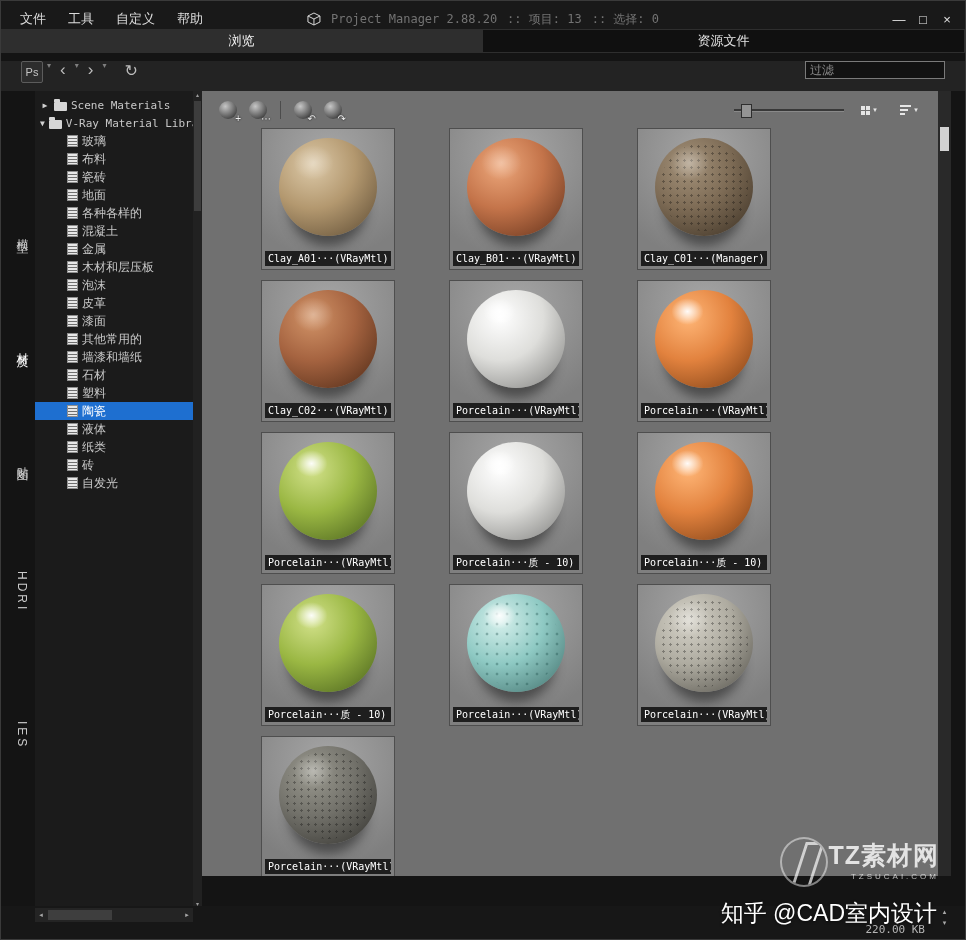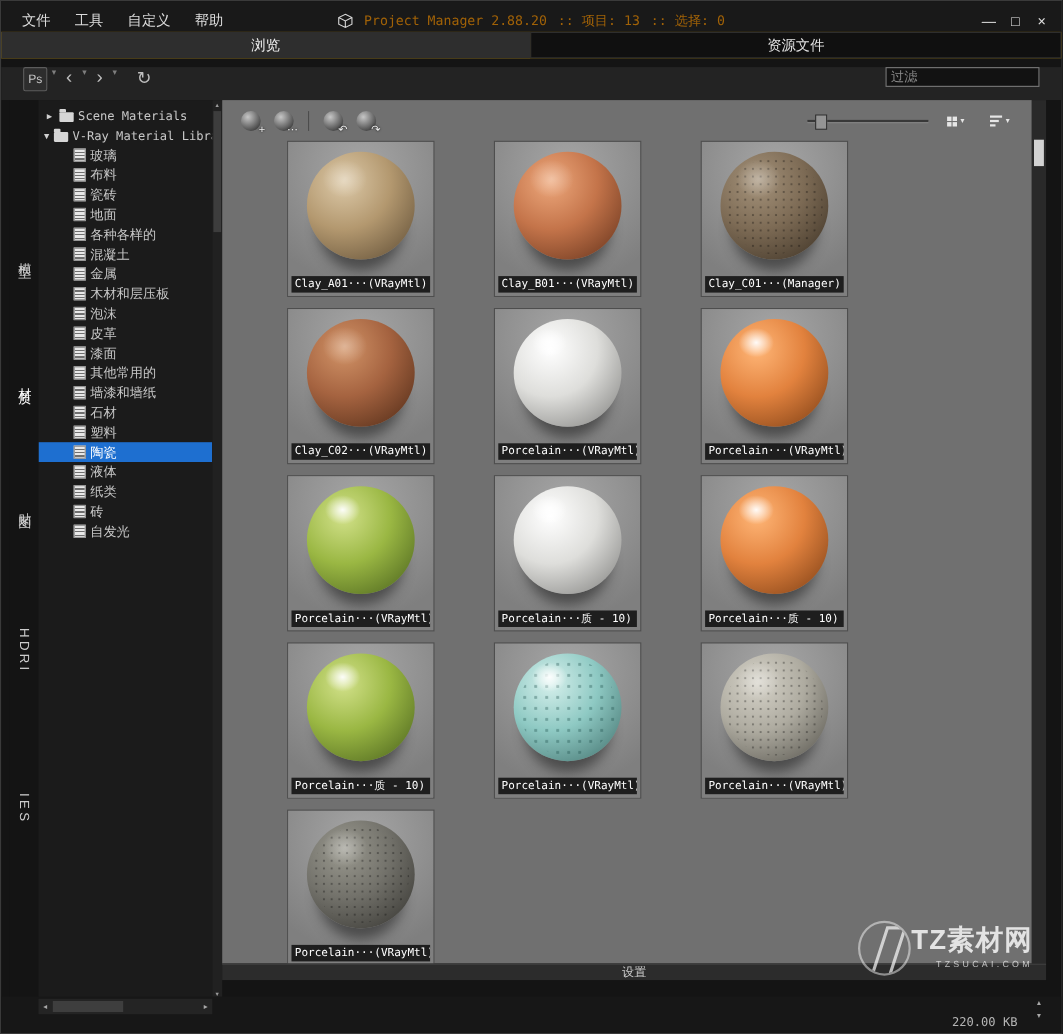--- a/index.html
+++ b/index.html
@@ -4,21 +4,21 @@
 <style>
   html,body{margin:0;padding:0;background:#000;}
   .app{position:relative;width:966px;height:940px;background:#141414;border:1px solid #3a3a3a;box-sizing:border-box;
        font-family:"Liberation Sans",sans-serif;overflow:hidden;-webkit-user-select:none;user-select:none;}
 
   
   .titlebar{position:absolute;top:0;left:0;right:0;height:36px;background:#191919;display:flex;align-items:center;}
   .menubar{display:flex;padding-left:8px;}
   .menu-item{color:#dcdcdc;font-size:13px;padding:4px 11px;cursor:default;}
   .title-center{position:absolute;left:50%;transform:translateX(-50%);display:flex;align-items:center;gap:10px;
-                color:#a16207;font-family:"DejaVu Sans Mono",monospace;font-size:12px;white-space:nowrap;}
+                color:#737373;font-family:"DejaVu Sans Mono",monospace;font-size:12px;white-space:nowrap;}
   .win-controls{position:absolute;right:6px;top:0;height:36px;display:flex;align-items:center;}
   .wc{width:24px;text-align:center;color:#e2e2e2;font-size:13px;cursor:default;}
 
   
   .tabrow{position:absolute;top:28px;left:0;right:0;height:24px;display:flex;background:#eab308;}
   .tab{flex:1;display:flex;align-items:center;justify-content:center;font-size:13px;color:#f0f0f0;}
   .tab.active{background:#2e2e2e;}
   .tab.inactive{background:#101010;border:1px solid #2e2e2e;box-sizing:border-box;color:#e3e3e3;}
 
   
@@ -370,21 +370,20 @@
           <div class="tile-label">Porcelain···(VRayMtl)</div>
         </div>
       </div>
   </div>
 
   <div class="right-scroll">
     <div class="rs-thumb"></div>
   </div>
 
   <div class="info-tabs">
-    <div class="info-tab">设置</div>
   </div>
 
   <div class="statusbar">
     <div class="hscroll">
       <span class="hs-arrow">◂</span>
       <div class="hs-thumb"></div>
       <span class="hs-arrow">▸</span>
     </div>
     <div class="rs-arrows">
       <span>▴</span>
@@ -393,14 +392,15 @@
     <span class="status-size">220.00 KB</span>
   </div>
 
   <div class="wm-logo">
     <div class="wm-glyph"></div>
     <div>
       <div class="wm-text">TZ素材网</div>
       <div class="wm-sub">TZSUCAI.COM</div>
     </div>
   </div>
+  <div class="wm-credit">知乎 @CAD室内设计</div>
 
 </div>
 
 </body></html>

